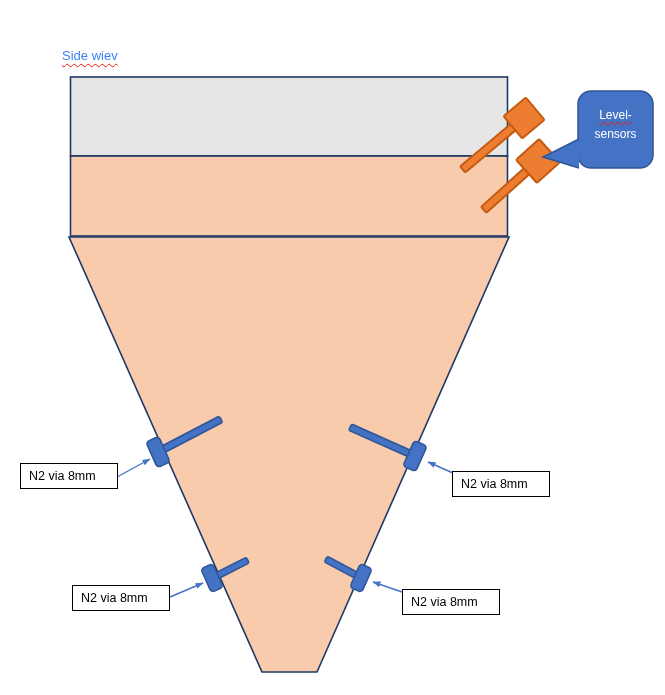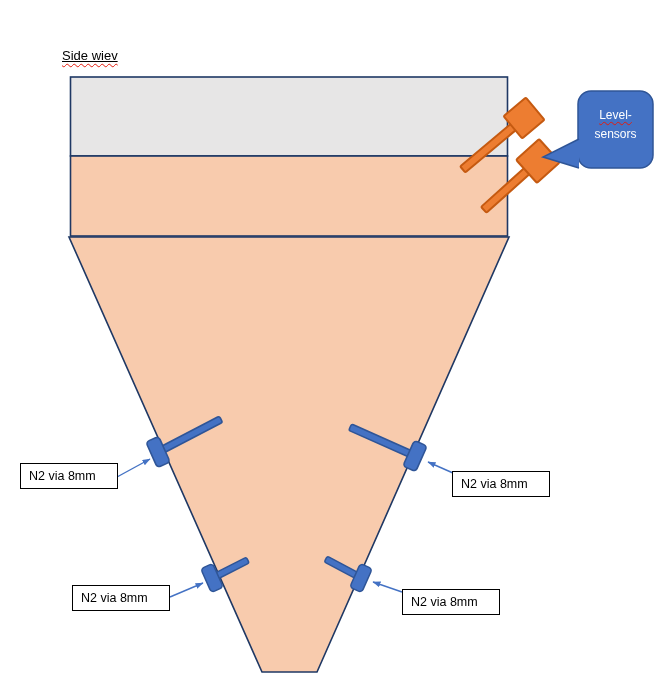--- a/index.html
+++ b/index.html
@@ -2,22 +2,22 @@
 <html><head>
 <meta charset="utf-8">
 <style>
   html,body{margin:0;padding:0;background:#fff;}
   .stage{
     position:relative;width:665px;height:695px;background:#ffffff;
     font-family:"Liberation Sans", sans-serif;overflow:hidden;
   }
   .stage > svg{position:absolute;left:0;top:0;}
   .title{
-    position:absolute;left:62px;top:49px;font-size:13px;color:#000000;
-    text-decoration:underline;text-decoration-thickness:1px;line-height:1.1;
+    position:absolute;left:62px;top:49px;font-size:13px;color:#3b82f6;
+    text-decoration-thickness:1px;line-height:1.1;
   }
   .title .wavy{
     text-decoration:underline wavy #e31b0c;
     text-decoration-thickness:1px;
     text-underline-offset:3px;
   }
   .n2box{
     position:absolute;width:88px;height:24px;background:#ffffff;
     border:1.4px solid #000;display:flex;align-items:center;
     padding-left:8px;font-size:12.5px;color:#000;white-space:nowrap;

